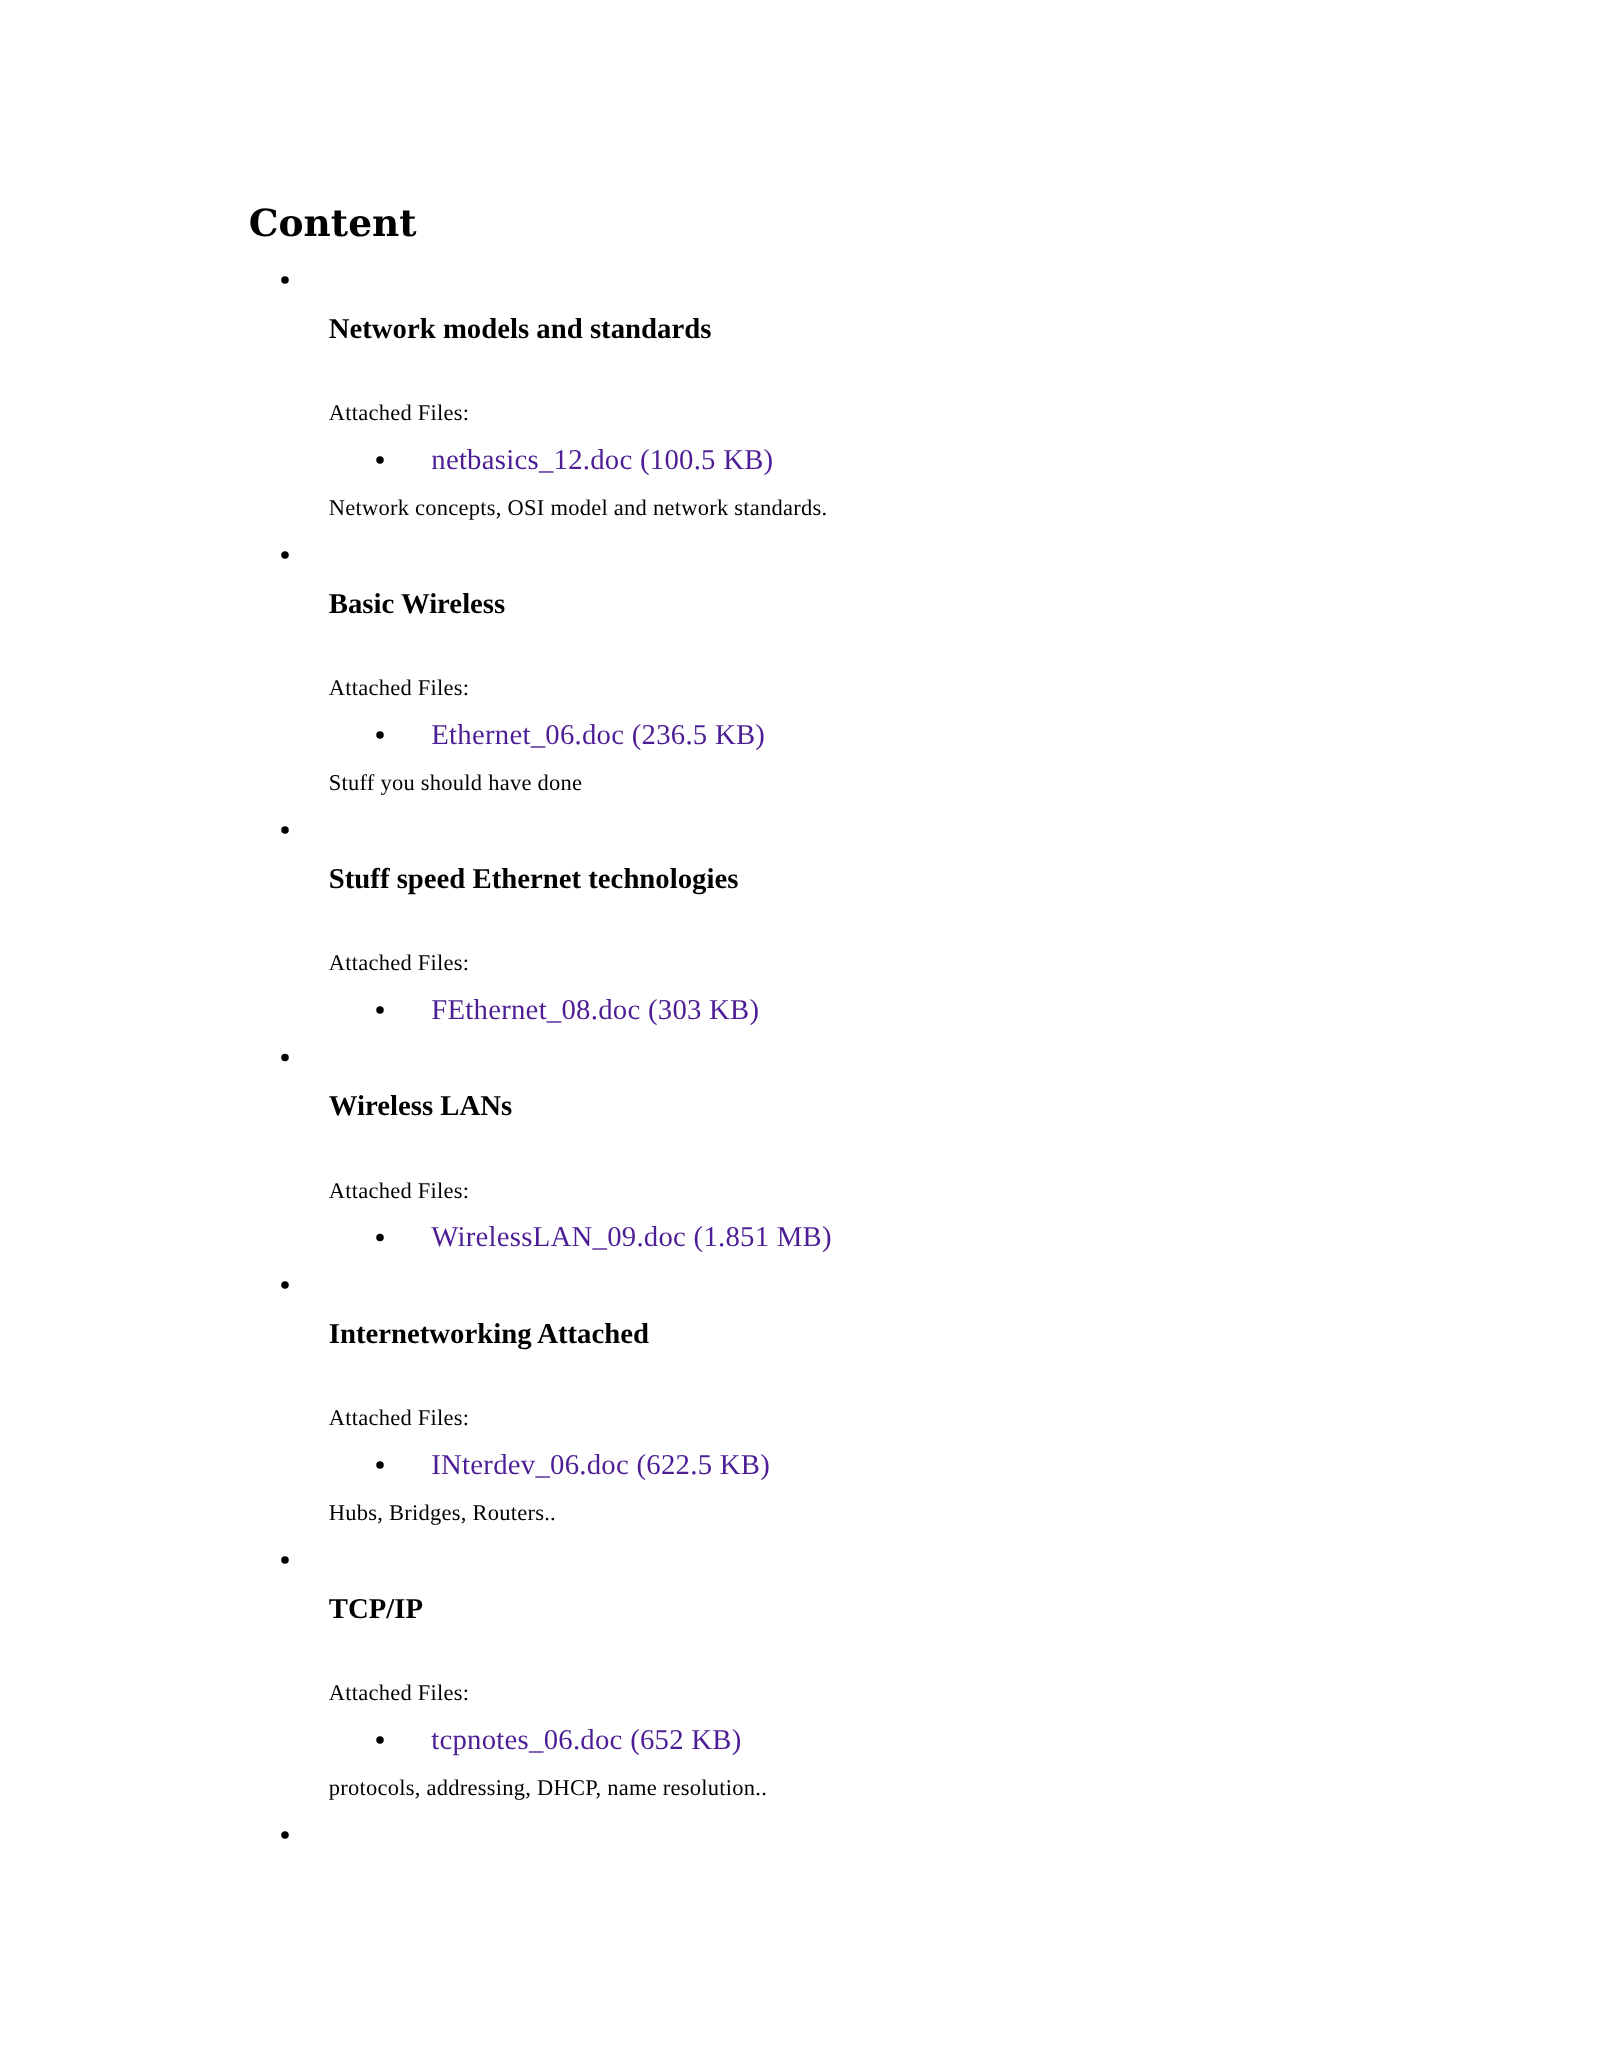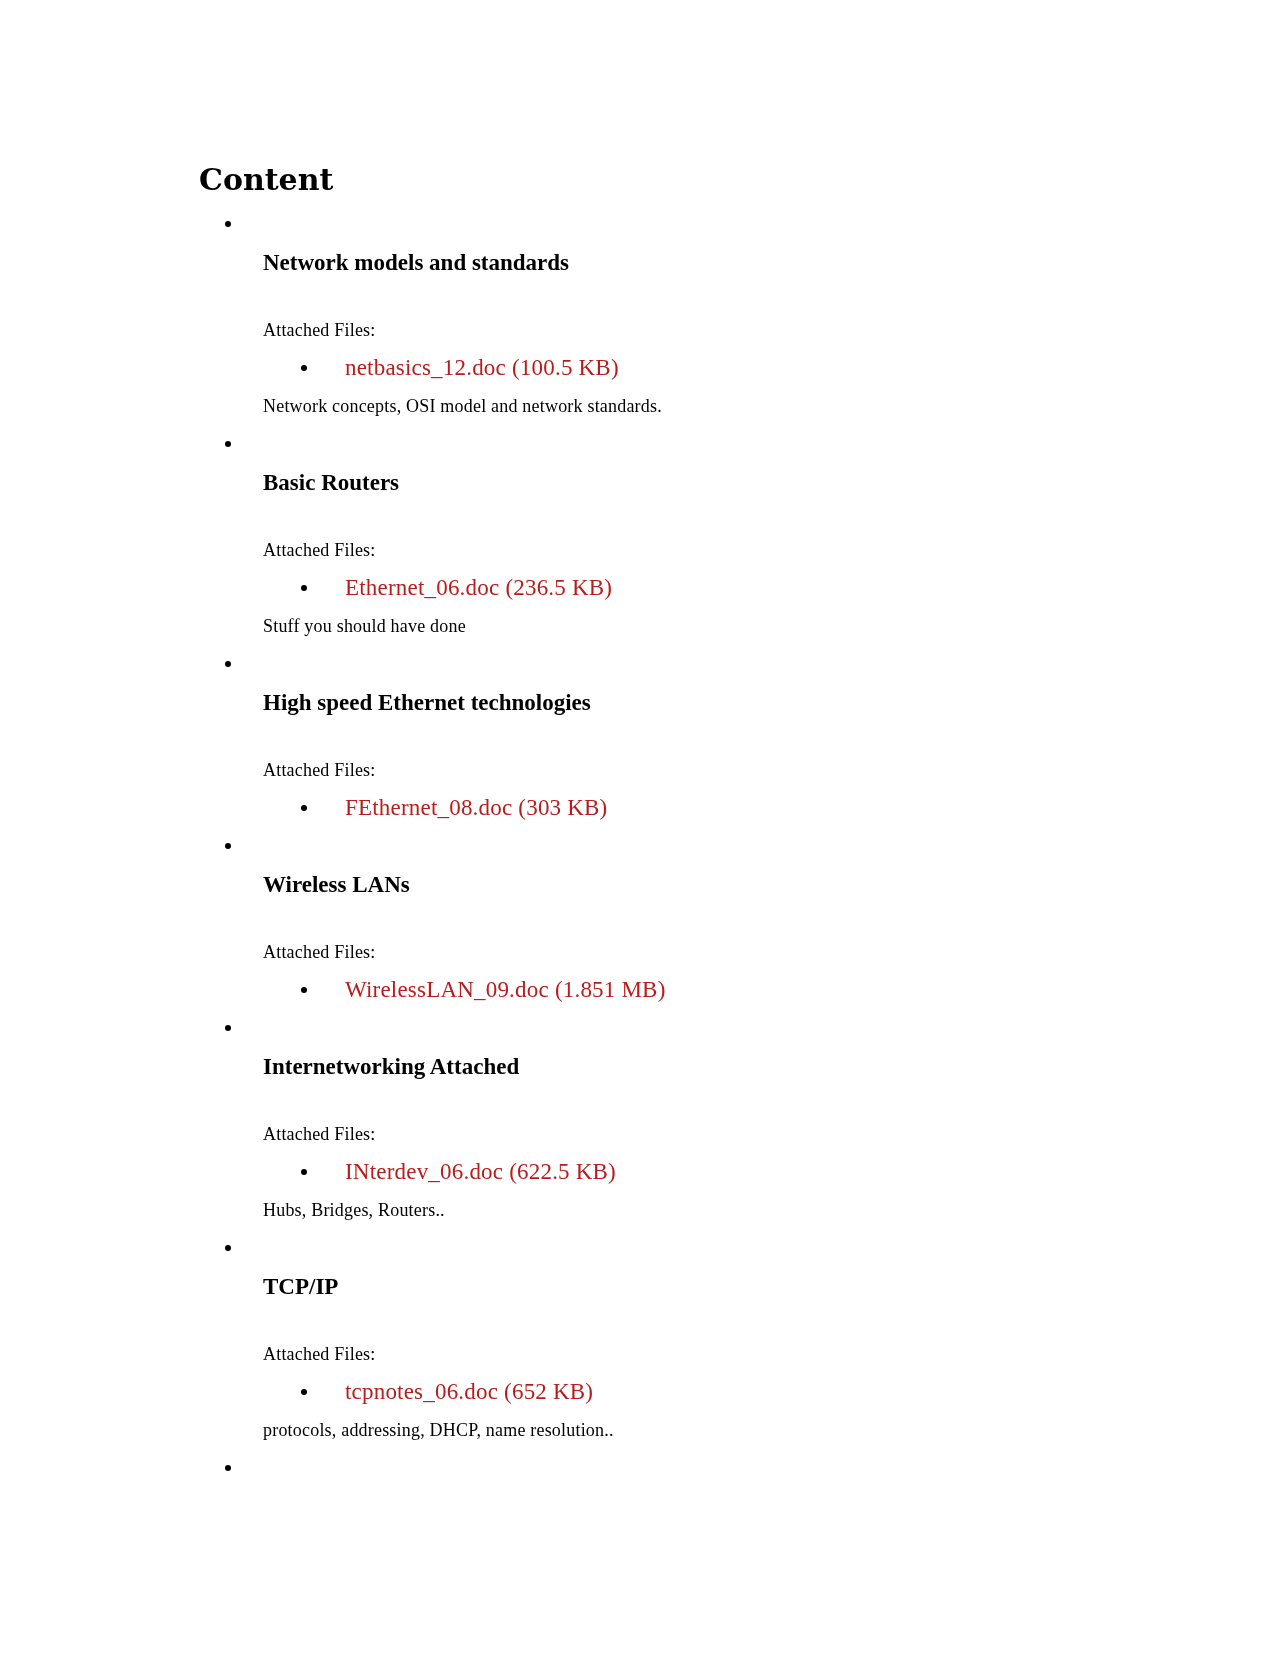--- a/index.html
+++ b/index.html
@@ -89,21 +89,21 @@
       letter-spacing: 0.2px;
     }
     .file-item .dot {
       left: 301px;
       top: 16px;
     }
     .file-link {
       position: absolute;
       left: 345px;
       top: 0;
-      color: #b91c1c;
+      color: #4c1d95;
       text-decoration: none;
       cursor: pointer;
     }
     .file-size {
       margin-left: 6px;
     }
   </style>
 </head>
 <body>
 
@@ -123,36 +123,36 @@
         <a class="file-link"><span>netbasics_12.doc</span><span class="file-size">(100.5 KB)</span></a>
       </li>
     </ul>
     <div class="line">Network concepts, OSI model and network standards.</div>
   </li>
 
   <li class="item">
     <div class="item-bullet-row">
         <span class="dot"></span>
       </div>
-    <div class="item-heading">Basic Routers</div>
+    <div class="item-heading">Basic Wireless</div>
     <div class="line attached-label">Attached Files:</div>
     <ul class="file-list">
       <li class="file-item">
         <span class="dot"></span>
         <a class="file-link"><span>Ethernet_06.doc</span><span class="file-size">(236.5 KB)</span></a>
       </li>
     </ul>
     <div class="line">Stuff you should have done</div>
   </li>
 
   <li class="item">
     <div class="item-bullet-row">
         <span class="dot"></span>
       </div>
-    <div class="item-heading">High speed Ethernet technologies</div>
+    <div class="item-heading">Stuff speed Ethernet technologies</div>
     <div class="line attached-label">Attached Files:</div>
     <ul class="file-list">
       <li class="file-item">
         <span class="dot"></span>
         <a class="file-link"><span>FEthernet_08.doc</span><span class="file-size">(303 KB)</span></a>
       </li>
     </ul>
   </li>
 
   <li class="item">

